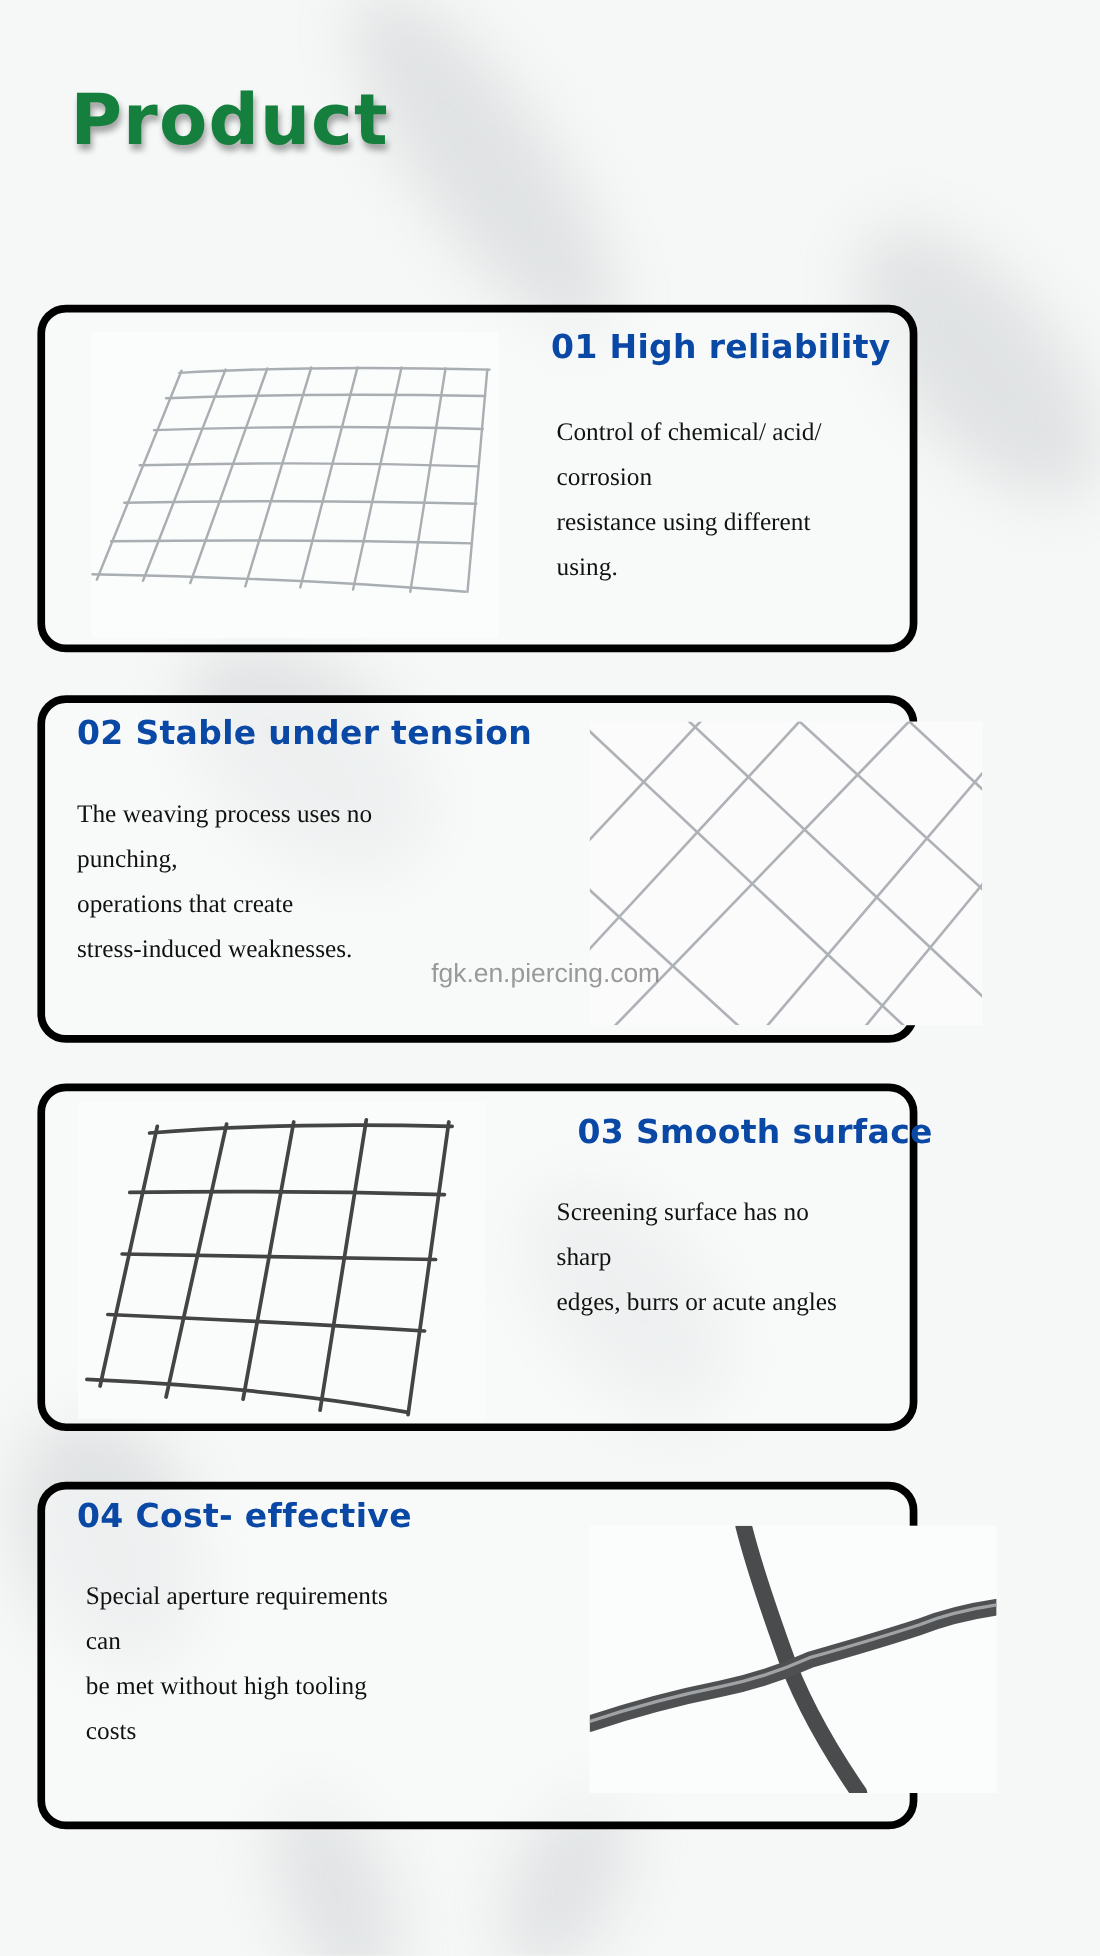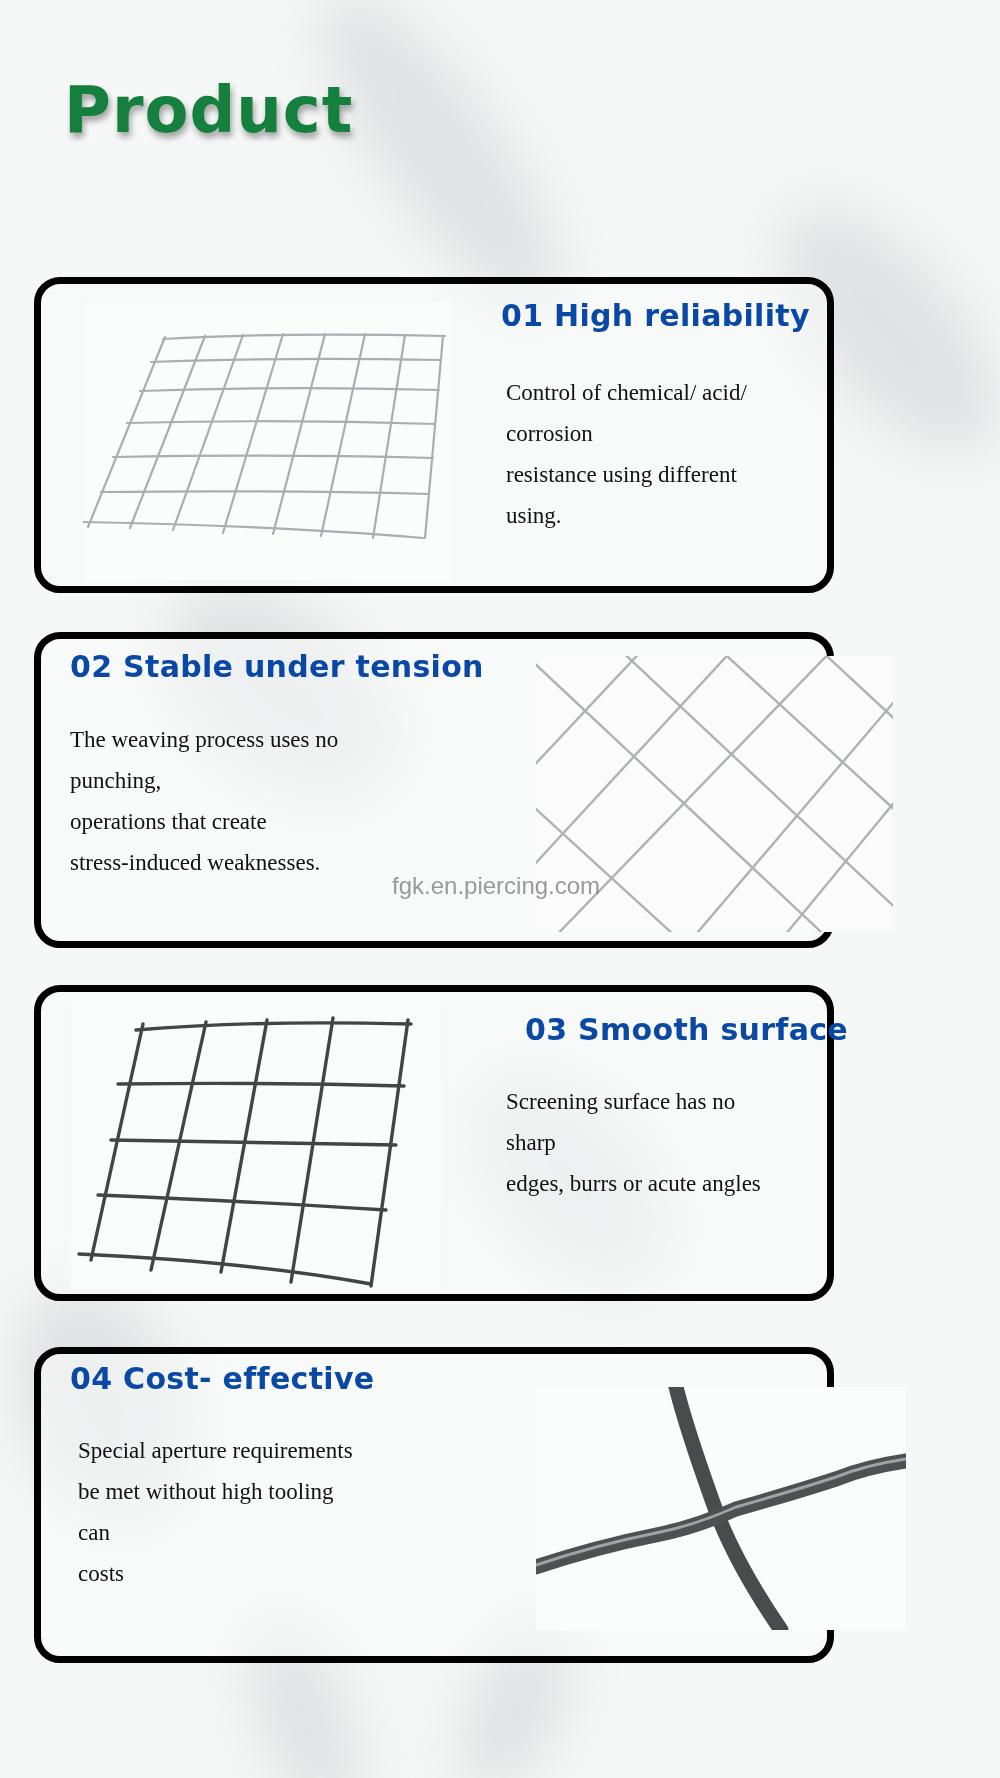--- a/index.html
+++ b/index.html
@@ -134,22 +134,22 @@
     <span>Screening surface has no</span>
     <span>sharp</span>
     <span>edges, burrs or acute angles</span>
   </p>
 </div>
 
 <div class="card" style="top:1347px;">
   <h2 class="heading" style="left:29px;top:7px;">04 Cost- effective</h2>
   <p class="body-text" style="left:37px;top:76px;">
     <span>Special aperture requirements</span>
+    <span>can</span>
     <span>be met without high tooling</span>
-    <span>can</span>
     <span>costs</span>
   </p>
   <div class="photo" style="left:495px;top:33px;width:370px;height:243px;">
     <svg viewBox="0 0 370 243">
       <rect width="370" height="243" fill="#fbfcfc"></rect>
       <g fill="none" stroke-linecap="round">
         <path d="M140 0 Q150 40 175 110 Q195 170 245 243" stroke="#4a4b4c" stroke-width="15"></path>
         <path d="M0 180 Q60 160 120 148 Q160 140 200 122 Q260 105 300 92 Q330 80 370 74" stroke="#4e5052" stroke-width="15"></path>
         <path d="M0 178 Q60 158 120 146 Q160 138 200 120 Q260 103 300 90 Q330 78 370 72" stroke="#9fa3a6" stroke-width="3"></path>
       </g>

